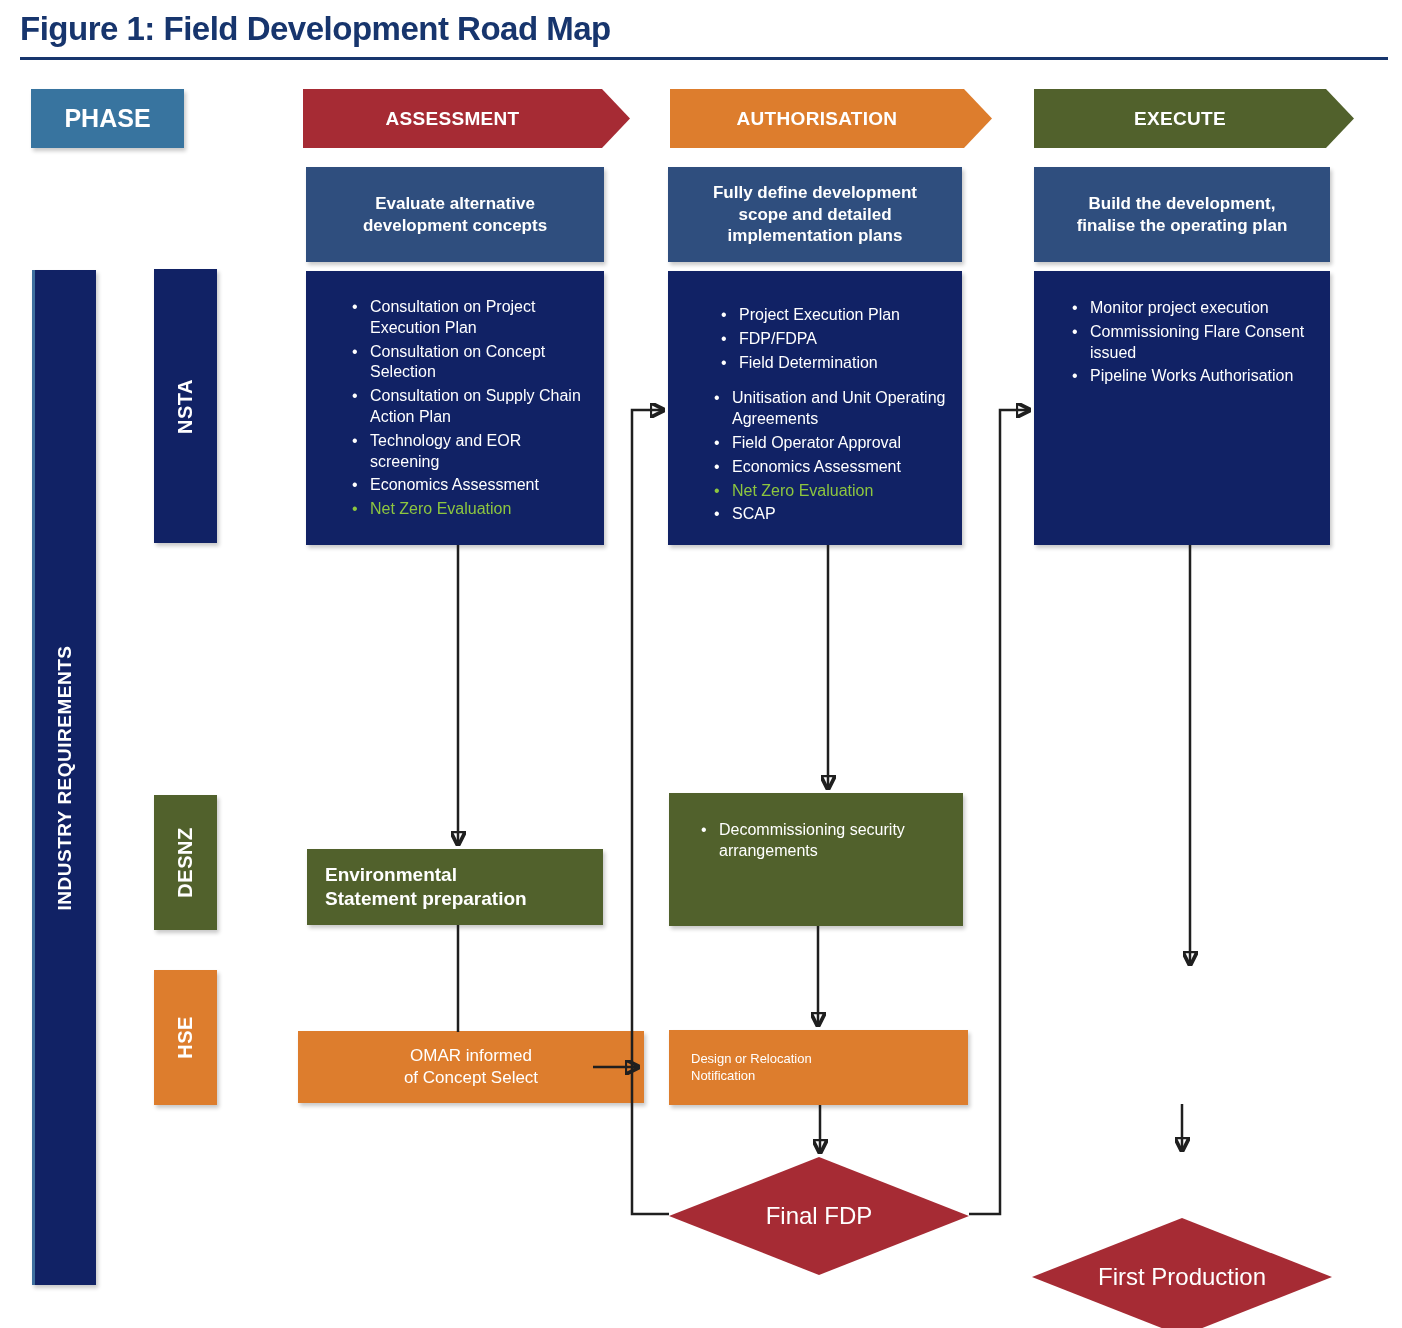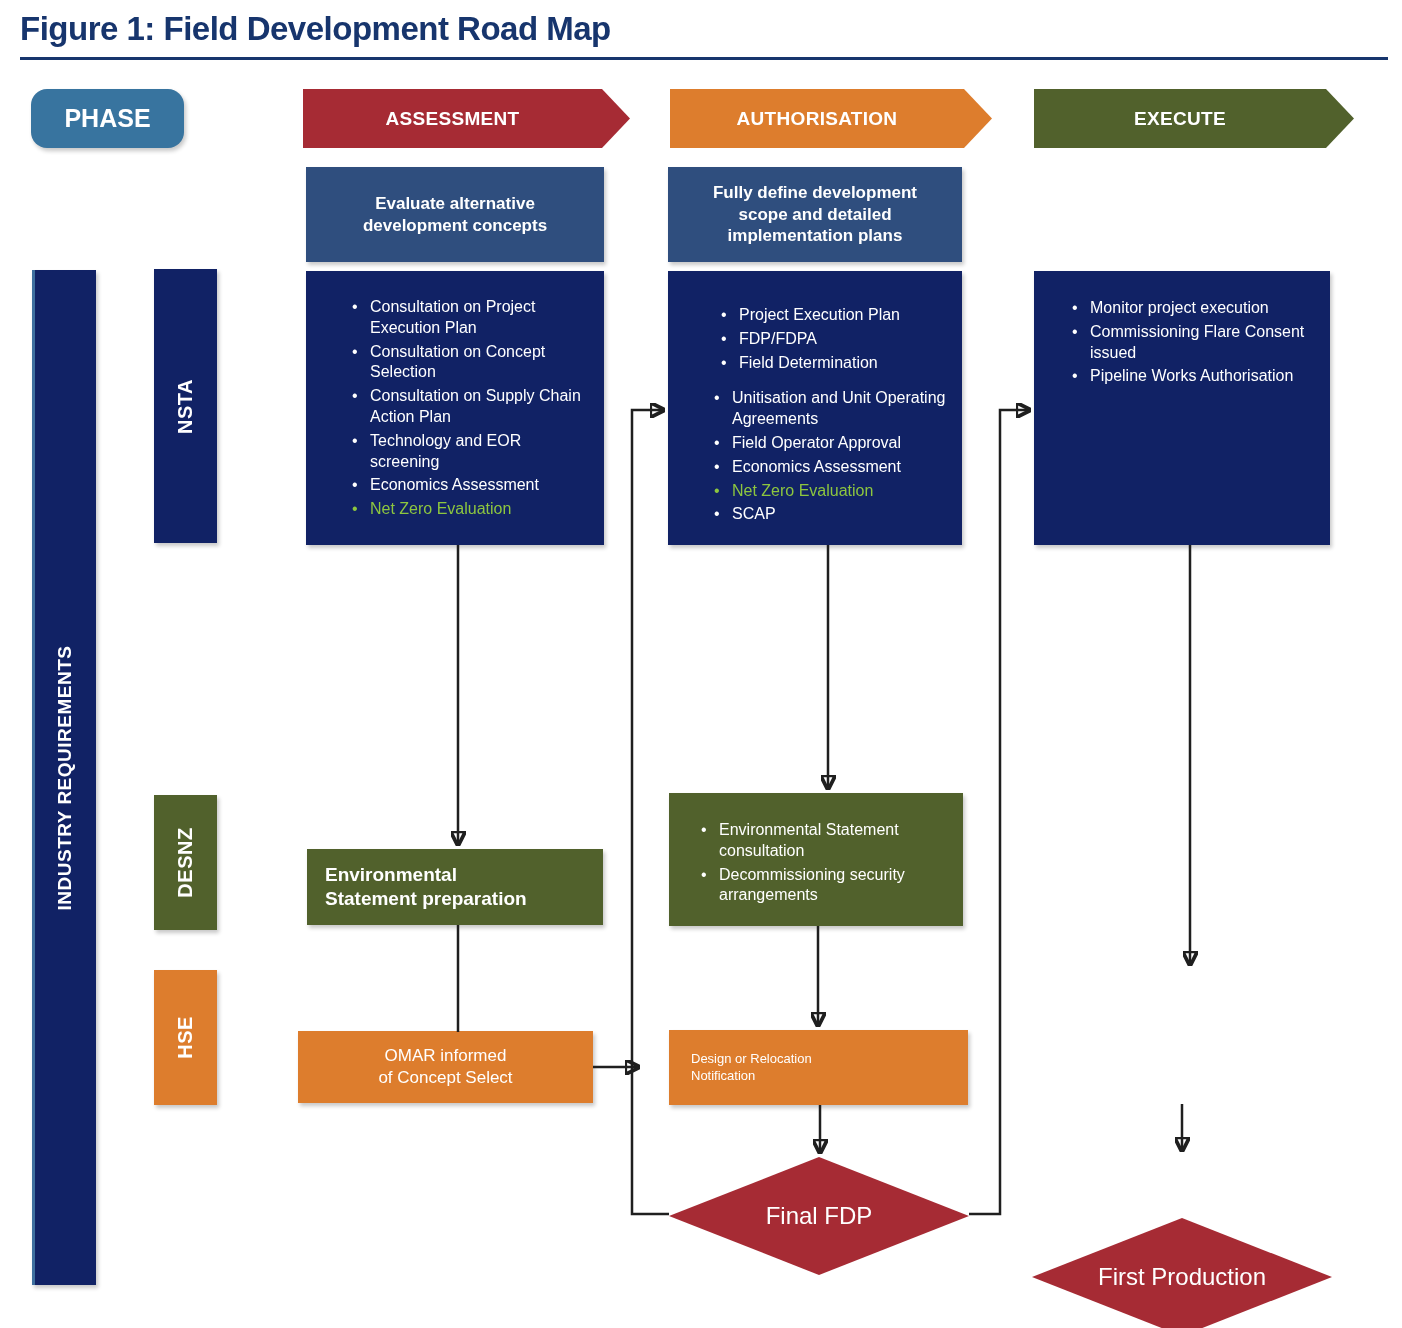--- a/index.html
+++ b/index.html
@@ -9,21 +9,21 @@
   *{box-sizing:border-box; margin:0; padding:0;}
   body{background:#fff; font-family:"Liberation Sans", sans-serif;}
   #canvas{position:relative; width:1402px; height:1328px; background:#fff; overflow:hidden;}
 
   .abs{position:absolute;}
   .title{left:20px; top:10px; font-size:33px; font-weight:bold; color:var(--heading); letter-spacing:-0.5px;}
   .rule{left:20px; top:57px; width:1368px; height:3px; background:var(--heading);}
 
   .phase-label{left:31px; top:89px; width:153px; height:59px; background:var(--steel);
     display:flex; align-items:center; justify-content:center; color:#fff; font-weight:bold; font-size:25px;
-    box-shadow:2px 3px 4px rgba(0,0,0,0.22);border-radius:16px;}
+    box-shadow:2px 3px 4px rgba(0,0,0,0.22);}
   .phase-arrow{top:89px; height:59px; color:#fff; font-weight:bold; font-size:19px;
     display:flex; align-items:center; justify-content:center; padding-right:28px; letter-spacing:0.3px;
     clip-path:polygon(0 0, calc(100% - 28px) 0, 100% 50%, calc(100% - 28px) 100%, 0 100%);
     filter:drop-shadow(2px 3px 2px rgba(0,0,0,0.25));}
   .arrow-assessment{left:303px; width:327px; background:var(--red);}
   .arrow-authorisation{left:670px; width:322px; background:var(--orange);}
   .arrow-execute{left:1034px; width:320px; background:var(--olive);}
 
   .desc{top:167px; height:95px; background:var(--blue); color:#fff; font-weight:bold; font-size:17px;
     display:flex; align-items:center; justify-content:center; text-align:center; white-space:pre-line;
@@ -51,21 +51,21 @@
   ul.blist li::before{content:"\2022"; position:absolute; left:2px;}
   ul.blist li.hl{color:var(--green);}
   ul.indent-extra{margin-left:7px;}
   .group-gap{margin-top:15px;}
 
   .olive-box{background:var(--olive); box-shadow:2px 3px 4px rgba(0,0,0,0.22);}
   .orange-box{background:var(--orange); box-shadow:2px 3px 4px rgba(0,0,0,0.22);}
   .env-box{left:307px; top:849px; width:296px; height:76px; display:flex; align-items:center;
     color:#fff; font-weight:bold; font-size:19px; padding-left:18px; white-space:pre-line; line-height:1.25;}
   .desnz-auth-box{left:669px; top:793px; width:294px; height:133px; padding:27px 8px 0 30px;}
-  .omar-box{left:298px; top:1031px; width:295px; height:72px; display:flex; align-items:center; justify-content:center;
+  .omar-box{left:298px; top:1031px; width:346px; height:72px; display:flex; align-items:center; justify-content:center;
     text-align:center; color:#fff; font-size:17px; white-space:pre-line; line-height:1.3;}
   .design-box{left:669px; top:1030px; width:299px; height:75px; display:flex; align-items:center;
     color:#fff; font-size:13px; padding-left:22px; white-space:pre-line; line-height:1.3;}
   .safety-box{left:1032px; top:969px; width:298px; height:135px; display:flex; align-items:center;
     color:#fff; font-size:17px; padding-left:22px; padding-right:6px; white-space:pre-line; line-height:1.3;}
 
   .diamond{background:var(--red); clip-path:polygon(50% 0, 100% 50%, 50% 100%, 0 50%);
     display:flex; align-items:center; justify-content:center; color:#fff; font-size:24px;
     filter:drop-shadow(2px 3px 2px rgba(0,0,0,0.25));}
   .diamond-fdp{left:669px; top:1157px; width:300px; height:118px;}
@@ -85,20 +85,22 @@
   <div class="abs phase-label">PHASE</div>
   <div class="abs phase-arrow arrow-assessment">ASSESSMENT</div>
   <div class="abs phase-arrow arrow-authorisation">AUTHORISATION</div>
   <div class="abs phase-arrow arrow-execute">EXECUTE</div>
 
   <div class="abs desc desc-1">Evaluate alternative
 development concepts</div>
   <div class="abs desc desc-2">Fully define development
 scope and detailed
 implementation plans</div>
+  <div class="abs desc desc-3">Build the development,
+finalise the operating plan</div>
 
   <div class="abs vband sidebar">
     <span>INDUSTRY REQUIREMENTS</span>
   </div>
   <div class="abs vband row-label label-nsta">
     <span>NSTA</span>
   </div>
   <div class="abs vband row-label label-desnz">
     <span>DESNZ</span>
   </div>
@@ -135,21 +137,20 @@
         <li>Monitor project execution</li>
         <li>Commissioning Flare Consent issued</li>
         <li>Pipeline Works Authorisation</li>
       </ul>
   </div>
 
   <div class="abs olive-box env-box">Environmental
 Statement preparation</div>
   <div class="abs olive-box desnz-auth-box">
     <ul class="blist">
-        <li>Environmental Statement consultation</li>
         <li>Decommissioning security arrangements</li>
       </ul>
   </div>
 
   <div class="abs orange-box omar-box">OMAR informed
 of Concept Select</div>
   <div class="abs orange-box design-box">Design or Relocation
 Notification</div>
 
   <div class="abs diamond diamond-fdp">Final FDP</div>

